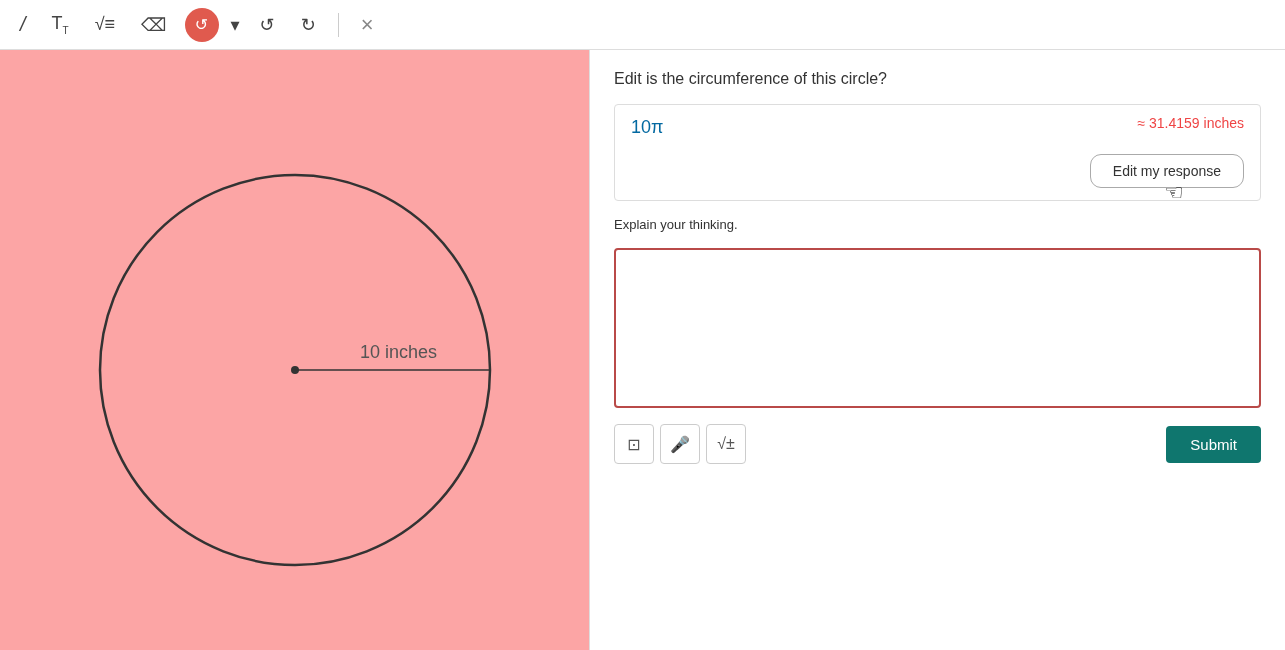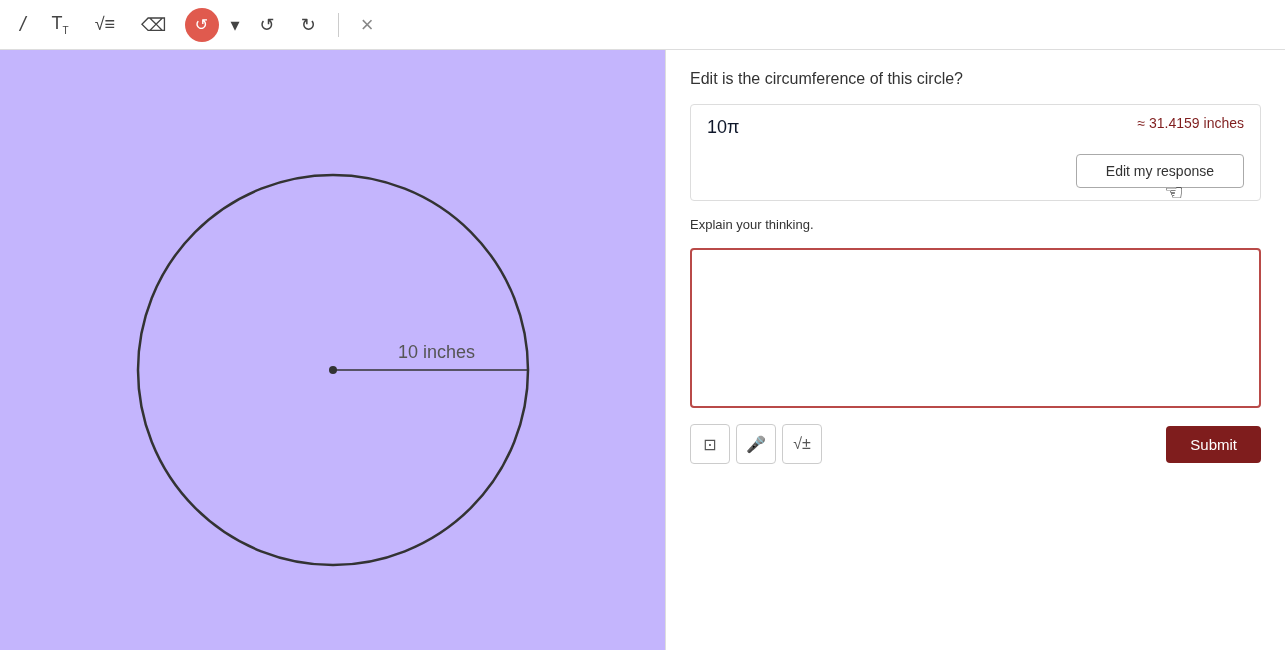--- a/index.html
+++ b/index.html
@@ -57,22 +57,22 @@
 
     
     .main-content {
       display: flex;
       flex: 1;
       overflow: hidden;
     }
 
     
     .canvas-panel {
-      width: 666px;
-      background: #c4b5fd;
+      width: 590px;
+      background: #fca5a5;
       border-right: 1px solid #ddd;
       display: flex;
       align-items: center;
       justify-content: center;
       flex-shrink: 0;
       position: relative;
     }
 
     .circle-container {
       position: relative;
@@ -105,39 +105,39 @@
     
     .answer-box {
       border: 1px solid #ddd;
       border-radius: 4px;
       padding: 12px 16px;
       position: relative;
     }
 
     .answer-value {
       font-size: 18px;
-      color: #0f172a;
+      color: #0369a1;
     }
 
     .approx-value {
       position: absolute;
       top: 10px;
       right: 16px;
       font-size: 14px;
-      color: #7f1d1d;
+      color: #ef4444;
     }
 
     .edit-response-btn {
       display: block;
       margin-top: 16px;
       margin-left: auto;
       background: white;
       border: 1px solid #aaa;
-      border-radius: 4px;
-      padding: 8px 29px;
+      border-radius: 11px;
+      padding: 8px 22px;
       font-size: 14px;
       color: #333;
       cursor: pointer;
     }
 
     .explain-label {
       font-size: 13px;
       color: #333;
     }
 
@@ -172,21 +172,21 @@
       border-radius: 4px;
       cursor: pointer;
       display: flex;
       align-items: center;
       justify-content: center;
       font-size: 16px;
       color: #555;
     }
 
     .submit-btn {
-      background: #7f1d1d;
+      background: #0f766e;
       color: white;
       border: none;
       border-radius: 4px;
       padding: 10px 24px;
       font-size: 15px;
       cursor: pointer;
     }
 
     
     .cursor-hand {

